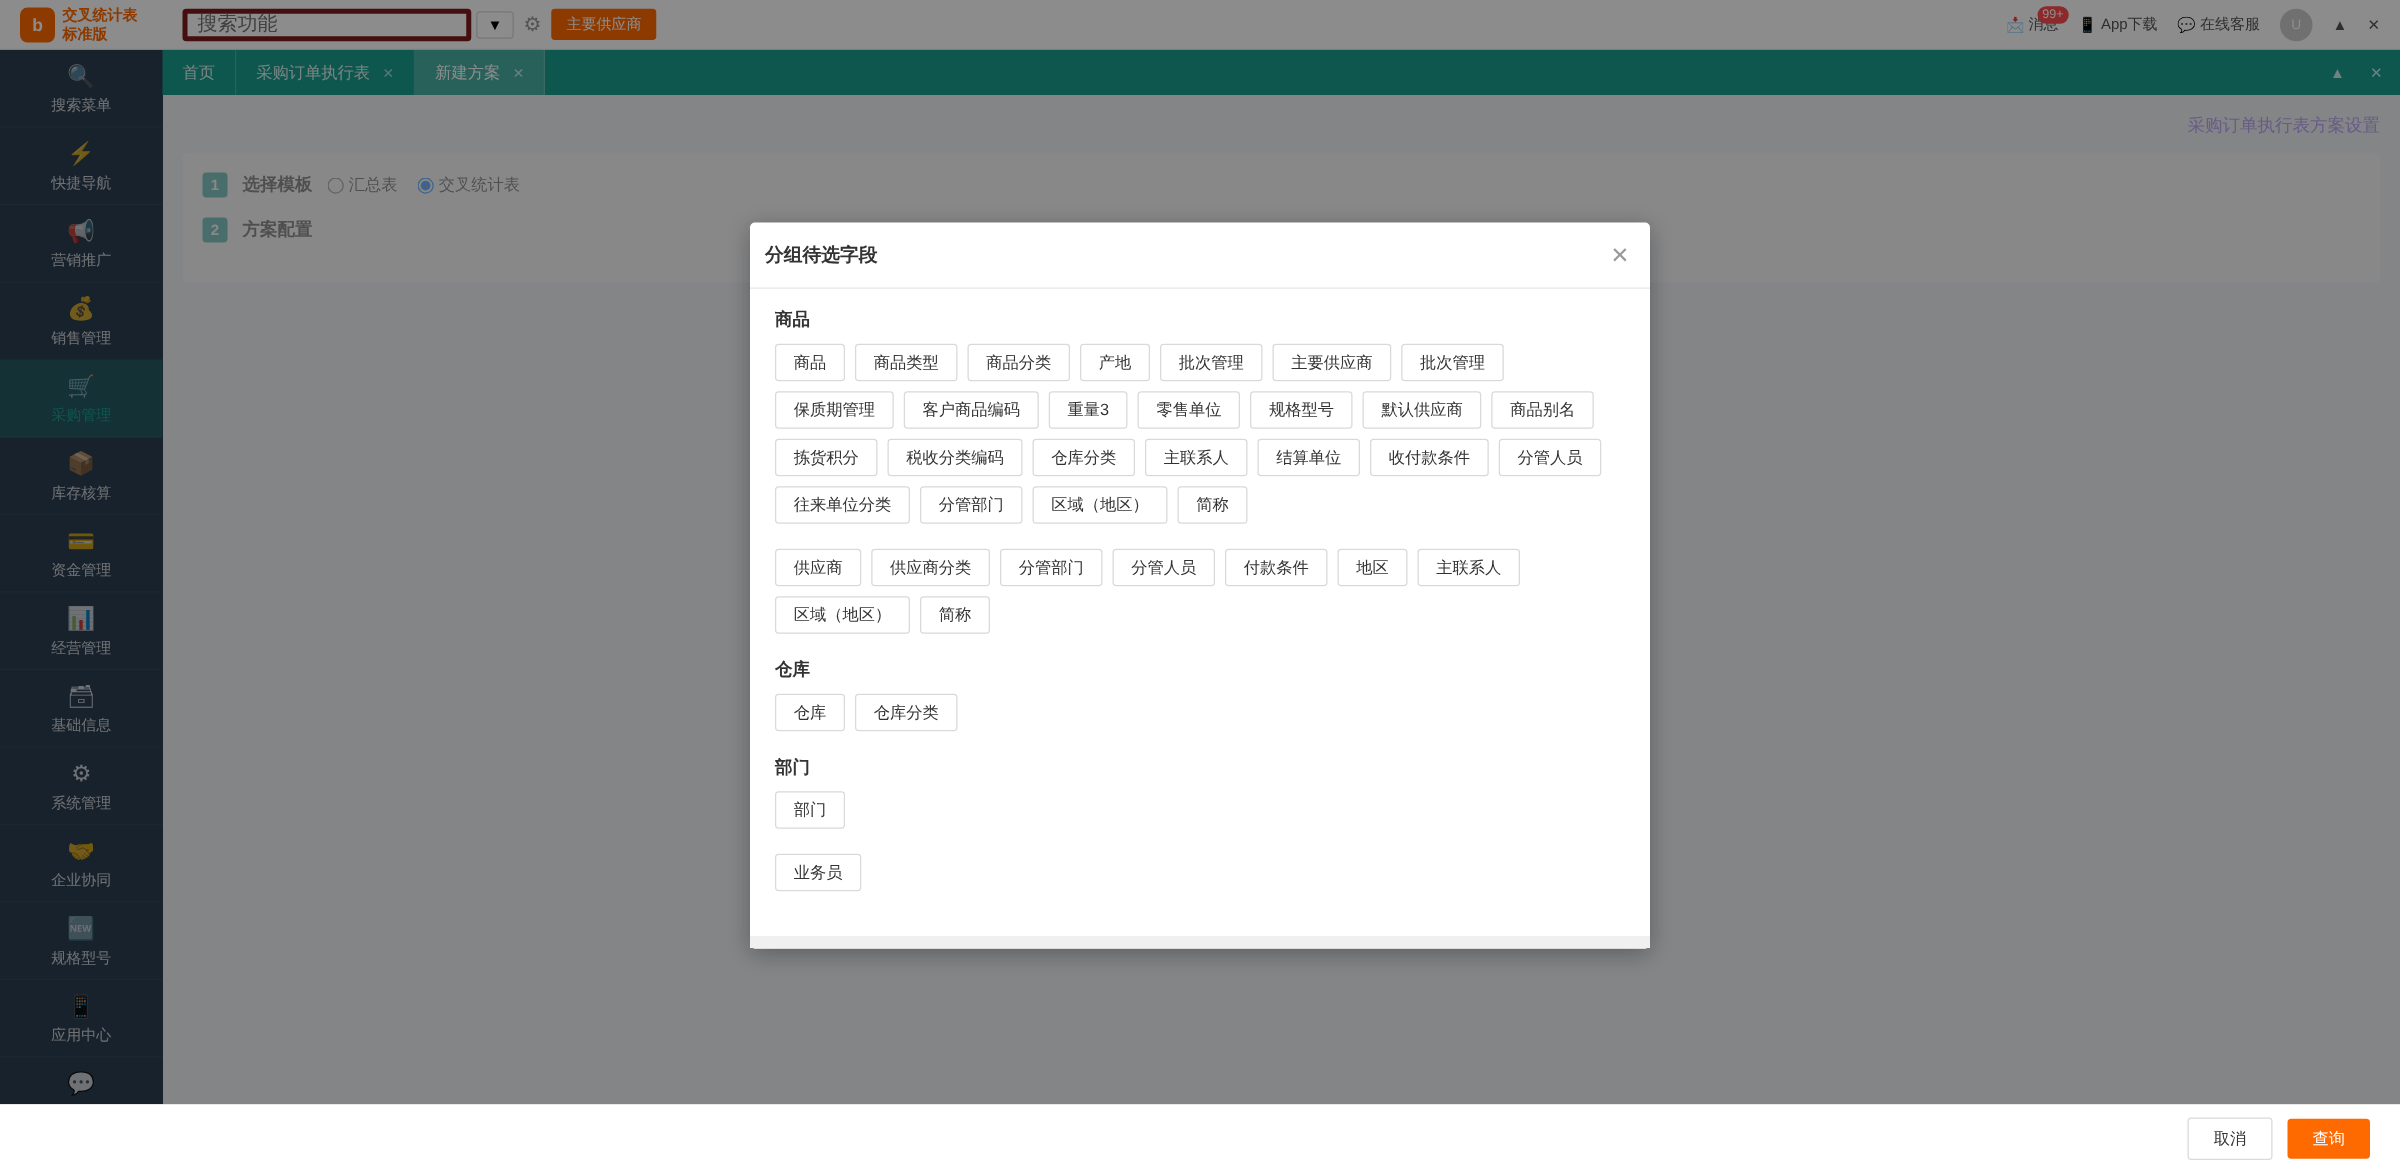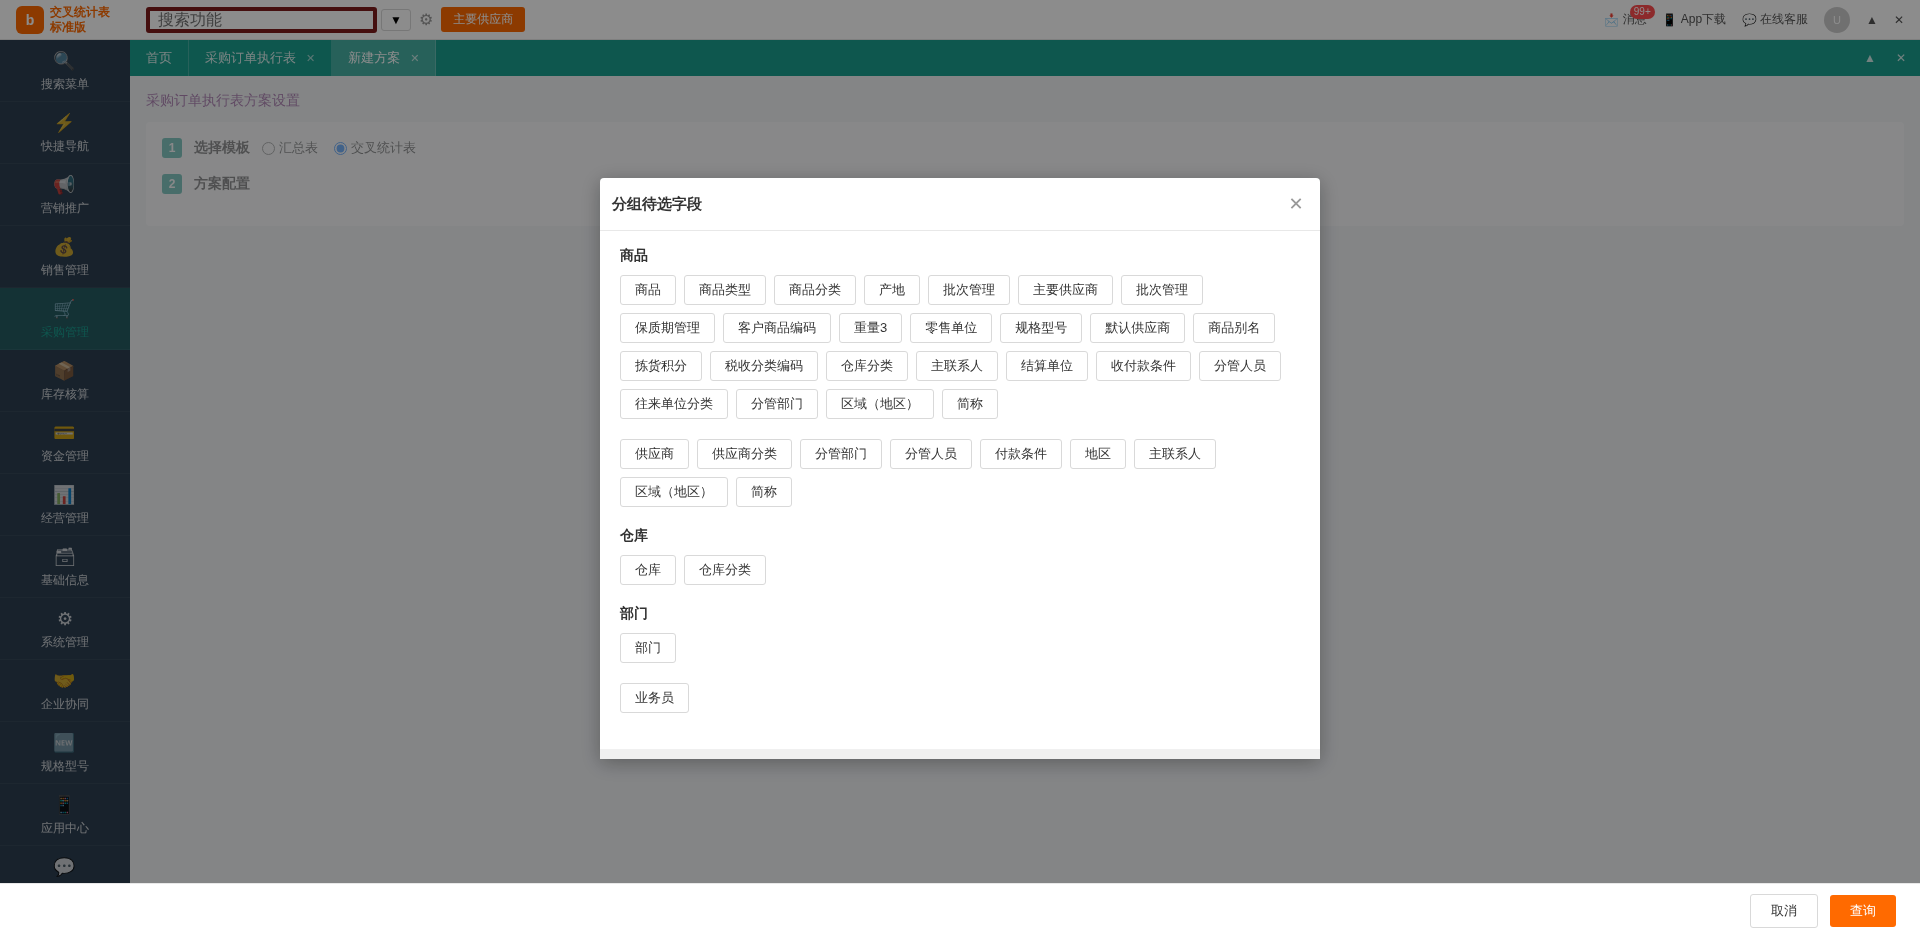--- a/index.html
+++ b/index.html
@@ -160,22 +160,23 @@
     
     .main-content {
       margin-top: 76px;
       margin-left: 130px;
       padding: 16px;
       min-height: calc(100vh - 76px);
       background: #f0f2f5;
     }
     .page-title {
       font-size: 14px;
-      color: #701a75;
+      color: #8b5cf6;
       margin-bottom: 12px;
+      text-align: right;
     }
     .config-panel {
       background: #fff;
       border-radius: 4px;
       padding: 16px;
     }
     .step-row {
       display: flex;
       align-items: center;
       margin-bottom: 16px;

